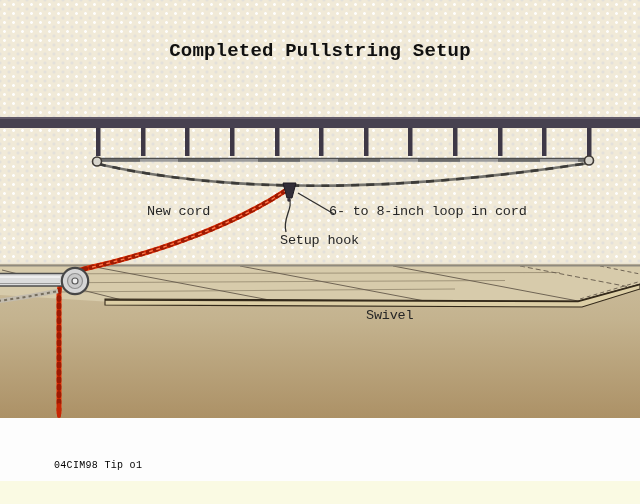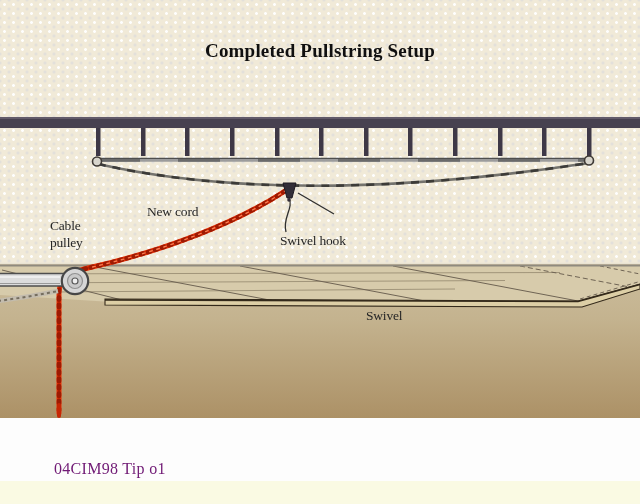--- a/index.html
+++ b/index.html
@@ -1,19 +1,19 @@
 <!DOCTYPE html>
 <html><head>
 <meta charset="utf-8">
 <style>
   html,body{margin:0;padding:0;background:#ffffff;}
   .page{
     position:relative;width:640px;height:504px;overflow:hidden;
     background:#fdfdfd;
-    font-family:Liberation Serif, serif;
+    font-family:Liberation Mono, monospace;
   }
   .figure{
     position:absolute;left:0;top:0;width:640px;height:418px;
     background-color:#f1ead8;
     background-image:
       radial-gradient(circle, rgba(255,255,255,.95) 1.1px, rgba(255,255,255,0) 1.7px),
       radial-gradient(circle, rgba(197,203,224,.38) 1.0px, rgba(197,203,224,0) 1.6px);
     background-size:9px 9px, 9px 9px;
     background-position:0 0, 4.5px 4.5px;
   }
@@ -21,21 +21,21 @@
   .lbl{
     position:absolute;font-size:13.5px;line-height:1.25;color:#262626;
     letter-spacing:-0.2px;white-space:nowrap;
   }
   .lbl.wrap{white-space:normal;}
   .title{
     position:absolute;left:0;top:40px;width:640px;text-align:center;
     font-size:19px;font-weight:bold;color:#101010;letter-spacing:0.2px;
   }
   .caption{
-    position:absolute;left:54px;top:460px;font-size:16px;color:#701a75;
+    position:absolute;left:54px;top:460px;font-size:10px;color:#000000;
     letter-spacing:0.3px;
   }
   .white-strip{position:absolute;left:0;top:418px;width:640px;height:63px;background:#fdfdfd;}
   .yellow-strip{position:absolute;left:0;top:481px;width:640px;height:23px;background:#fafae3;}
 </style>
 </head>
 <body>
 
 <div class="page">
 
@@ -146,27 +146,27 @@
         <circle cx="75" cy="281" r="13.2" fill="#d6d6d6" stroke="#474747" stroke-width="2.2"></circle>
         <circle cx="75" cy="281" r="7.5" fill="#c9c9c9" stroke="#919191" stroke-width="1.2"></circle>
         <circle cx="75" cy="281" r="3" fill="#efefef" stroke="#5c5c5c" stroke-width="1.2"></circle>
       </g>
     </svg>
 
     <div class="title">Completed Pullstring Setup</div>
 
 
 
-    <div class="lbl wrap" style="left:50px;top:218px;width:54px;">Cable pulley</div>
 
     <div class="lbl" style="left:147px;top:204px;">New cord</div>
 
 
+    <div class="lbl" style="left:329px;top:204px;">6- to 8-inch loop in cord</div>
 
-    <div class="lbl" style="left:280px;top:233px;">Swivel hook</div>
+    <div class="lbl" style="left:280px;top:233px;">Setup hook</div>
 
     <div class="lbl" style="left:366px;top:308px;">Swivel</div>
   </div>
 
   <div class="white-strip"></div>
   <div class="caption">04CIM98 Tip o1</div>
   <div class="yellow-strip"></div>
 
 </div>
 

